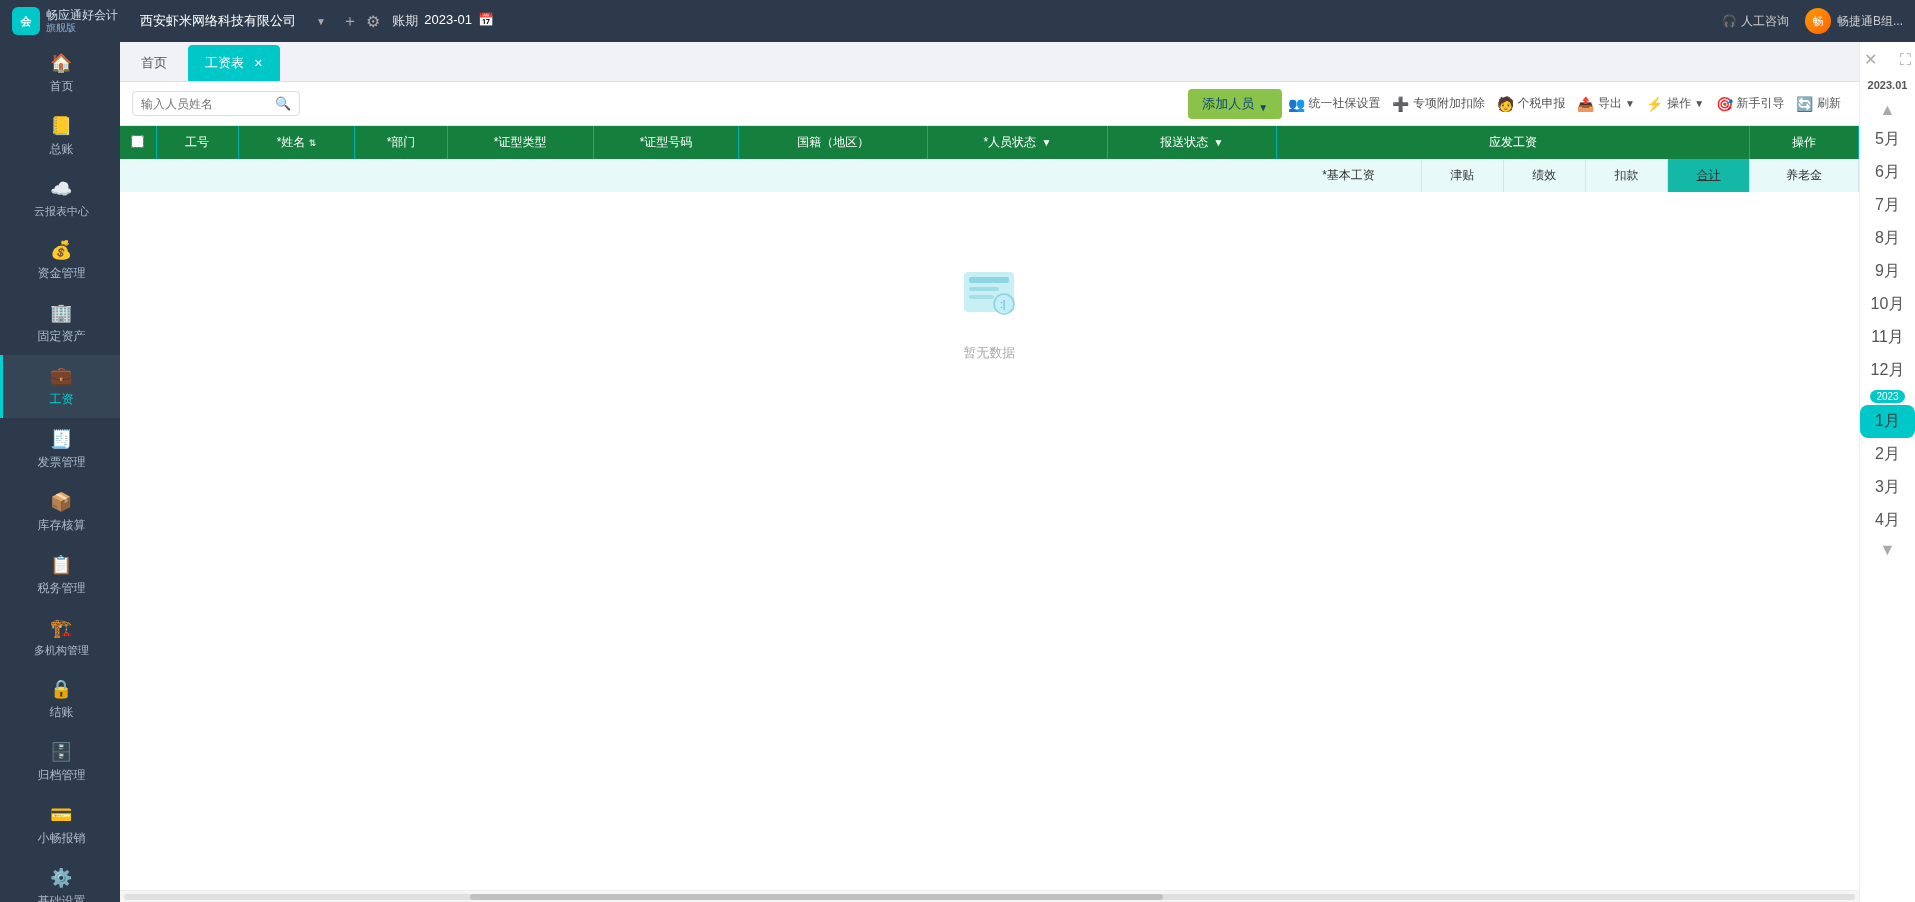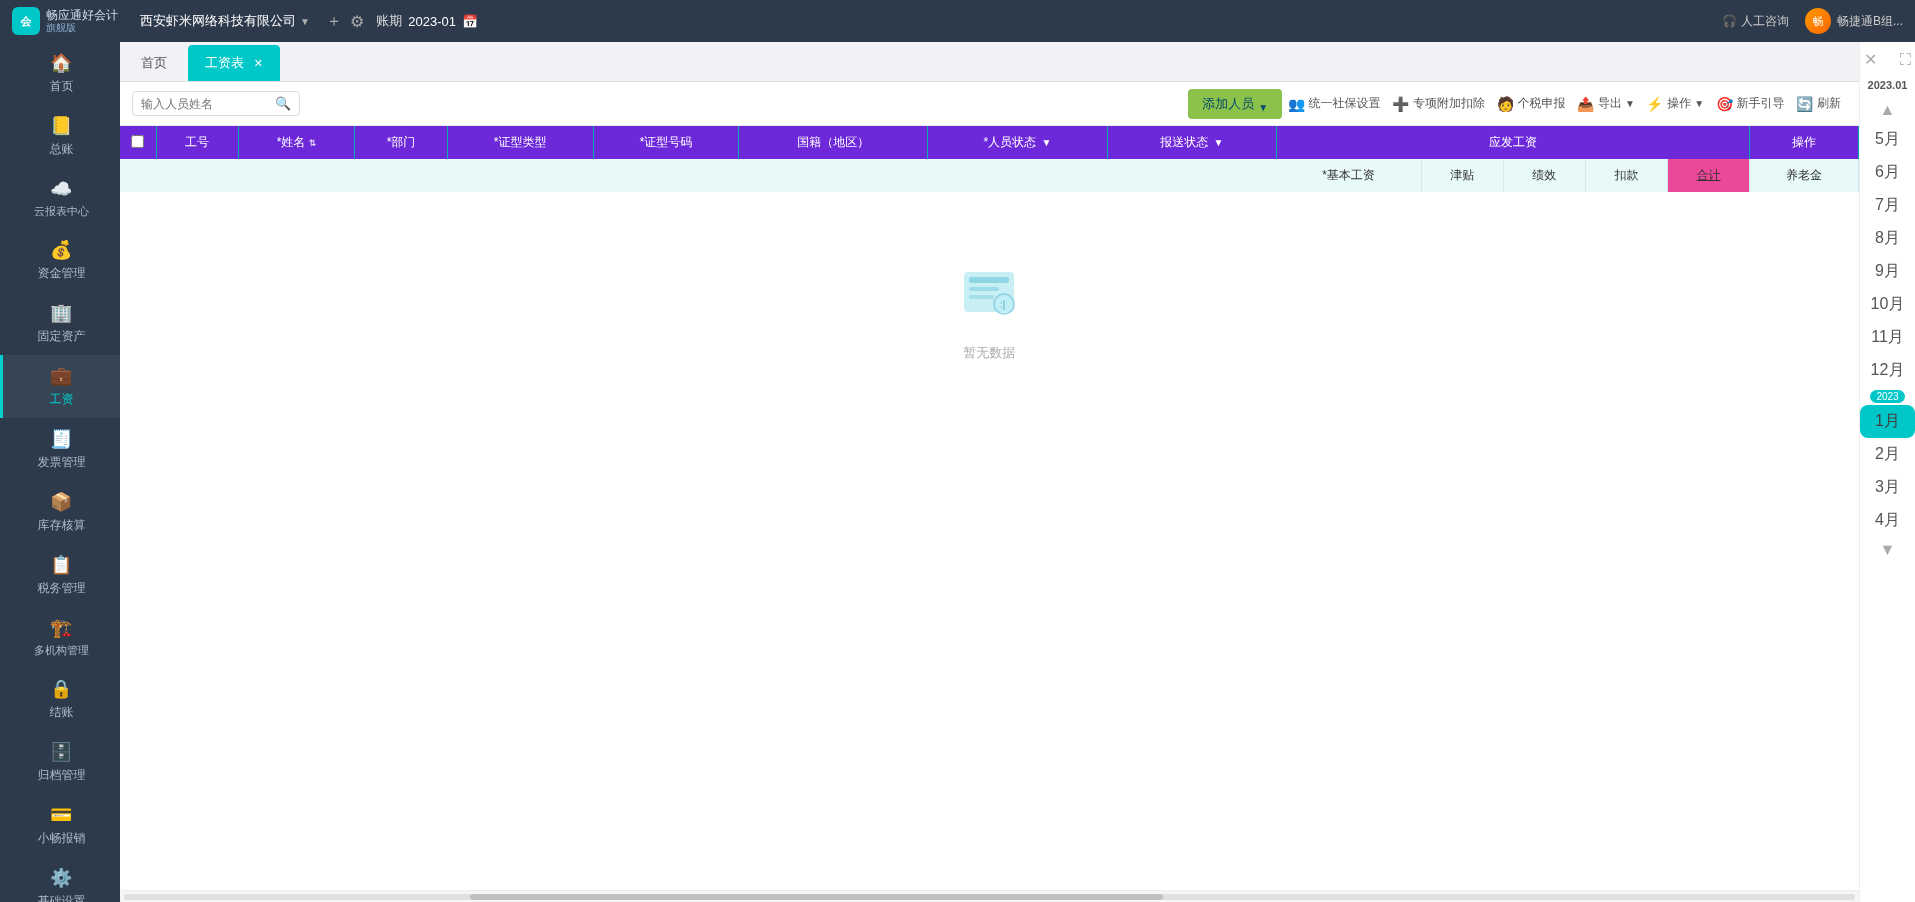--- a/index.html
+++ b/index.html
@@ -25,36 +25,36 @@
       width: 28px; height: 28px;
       background: #00c8c8;
       border-radius: 6px;
       display: flex; align-items: center; justify-content: center;
       font-size: 11px; color: #fff; font-weight: bold;
     }
     .top-bar .logo-text {
       font-size: 12px; color: #cde; line-height: 1.2;
     }
     .top-bar .company-selector {
-      display: flex; align-items: center; gap: 4px;
+      display: flex; align-items: center; gap: 20px;
       font-size: 13px; color: #fff;
       cursor: pointer;
       padding: 4px 8px;
       font-family: Liberation Serif, serif;
     }
     .top-bar .company-selector .chevron { color: #aaa; font-size: 10px; }
     .top-bar .top-actions {
       display: flex; align-items: center; gap: 8px; margin-left: 8px;
     }
     .top-bar .top-actions span {
       color: #aaa; cursor: pointer; font-size: 16px;
     }
     .top-bar .period {
       margin-left: 12px;
-      display: flex; align-items: center; gap: 6px;
+      display: flex; gap: 6px;
       font-size: 13px; color: #ddd;
     }
     .top-bar .period .cal-icon { color: #00c8c8; cursor: pointer; }
     .top-bar .right-area {
       margin-left: auto;
       display: flex; align-items: center; gap: 16px;
     }
     .top-bar .right-area .support {
       display: flex; align-items: center; gap: 4px;
       font-size: 12px; color: #ccc; cursor: pointer;
@@ -189,21 +189,21 @@
       flex: 1;
       overflow: auto;
       background: #fff;
     }
     table {
       width: 100%;
       border-collapse: collapse;
       font-size: 12px;
     }
     table thead tr {
-      background: #6d28d9;
+      background: #15803d;
       color: #fff;
     }
     table thead tr th {
       padding: 8px 6px;
       text-align: center;
       border-right: 1px solid #00b0b0;
       font-weight: normal;
       white-space: nowrap;
     }
     .checkbox-cell { width: 36px; }
@@ -492,21 +492,21 @@
             </th>
             <th style="background:#e8f9f9;color:#333;border-right:1px solid #d0e8e8;">
               <span>津贴</span>
             </th>
             <th style="background:#e8f9f9;color:#333;border-right:1px solid #d0e8e8;">
               <span>绩效</span>
             </th>
             <th style="background:#e8f9f9;color:#333;border-right:1px solid #d0e8e8;">
               <span>扣款</span>
             </th>
-            <th style="background:#ec4899;color:#333;border-right:1px solid #d0e8e8;text-decoration:underline;">
+            <th style="background:#14b8a6;color:#333;border-right:1px solid #d0e8e8;text-decoration:underline;">
               <span>合计</span>
             </th>
             <th style="background:#e8f9f9;color:#333;border-right:1px solid #d0e8e8;">
               <span>养老金</span>
             </th>
           </tr>
         </thead>
         <tbody>
           <tr>
             <td colspan="16">

